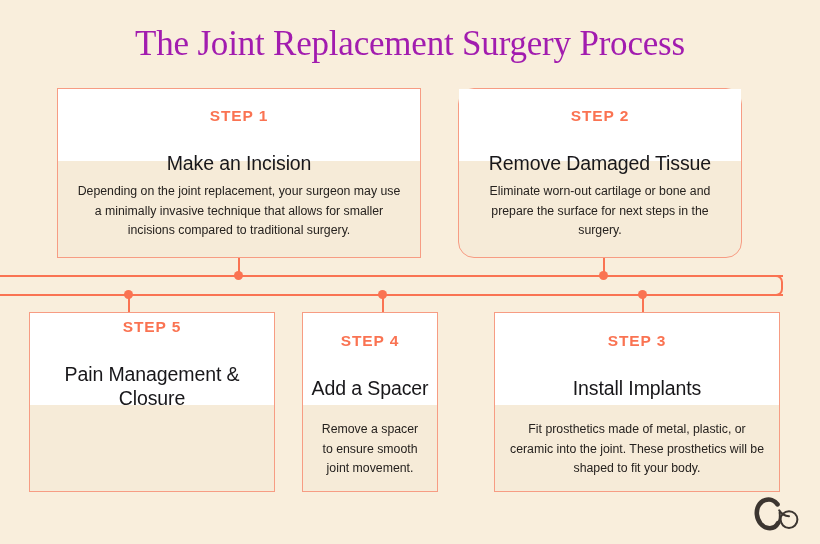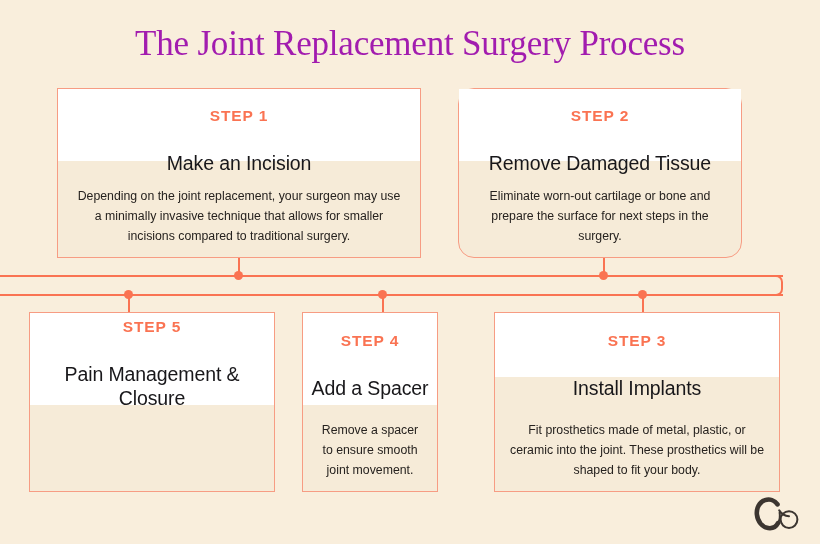--- a/index.html
+++ b/index.html
@@ -66,21 +66,21 @@
     font-weight: 500;
     text-align: center;
     line-height: 1.24;
     margin-top: 6px;
     letter-spacing: -0.1px;
   }
   .card-body {
     flex: 1;
     box-sizing: border-box;
     display: flex;
-    align-items: flex-end;
+    align-items: center;
     justify-content: center;
     padding: 15px 16px 10px 16px;
   }
   .card-desc {
     color: #26221F;
     font-size: 12.3px;
     line-height: 1.62;
     text-align: center;
     font-weight: 500;
   }
@@ -90,21 +90,21 @@
   #card-step1 .card-head { height: 72px; padding-top: 18px; }
   #card-step2 { left: 458px; top: 88px;  width: 284px; height: 170px; border-radius: 16px; }
   #card-step2 .card-head { height: 72px; padding-top: 18px; }
 
   
   #card-step5 { left: 29px;  top: 312px; width: 246px; height: 180px; }
   #card-step5 .card-head { height: 92px; padding-top: 5px; }
   #card-step4 { left: 302px; top: 312px; width: 136px; height: 180px; }
   #card-step4 .card-head { height: 92px; padding-top: 19px; }
   #card-step3 { left: 494px; top: 312px; width: 286px; height: 180px; }
-  #card-step3 .card-head { height: 64px; padding-top: 19px; }
+  #card-step3 .card-head { height: 92px; padding-top: 19px; }
 
   #card-step5 .card-body, #card-step4 .card-body, #card-step3 .card-body {
     padding: 13px 14px 10px 14px;
   }
 
   
   .conn {
     position: absolute;
     background: #FA7352;
   }

